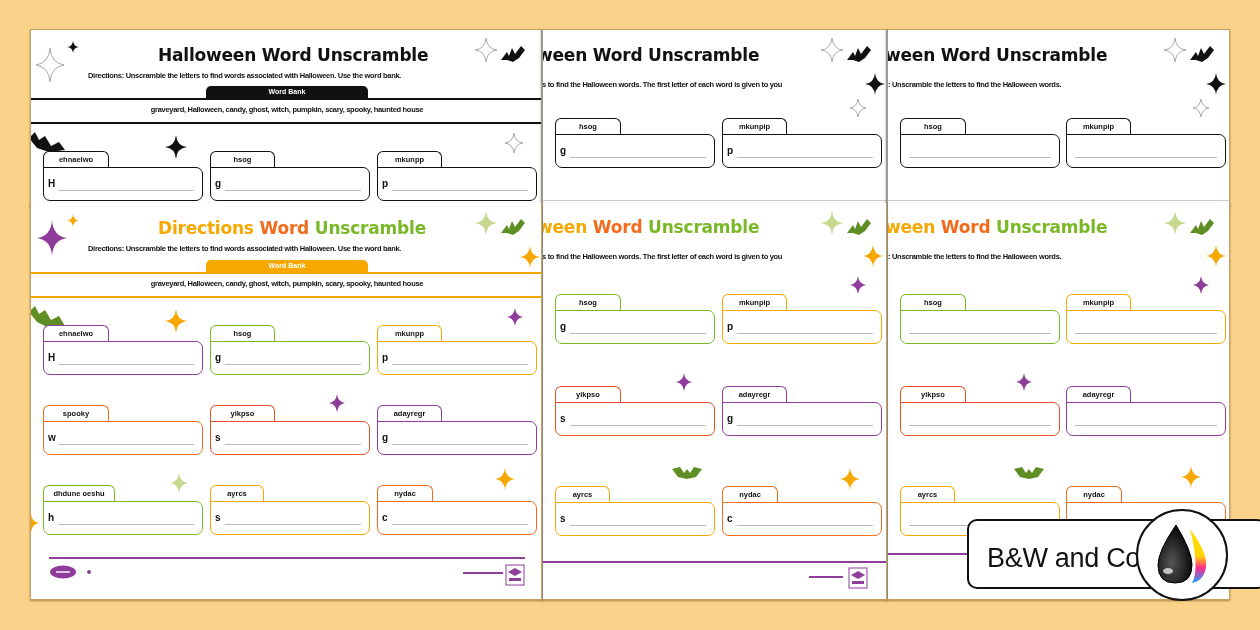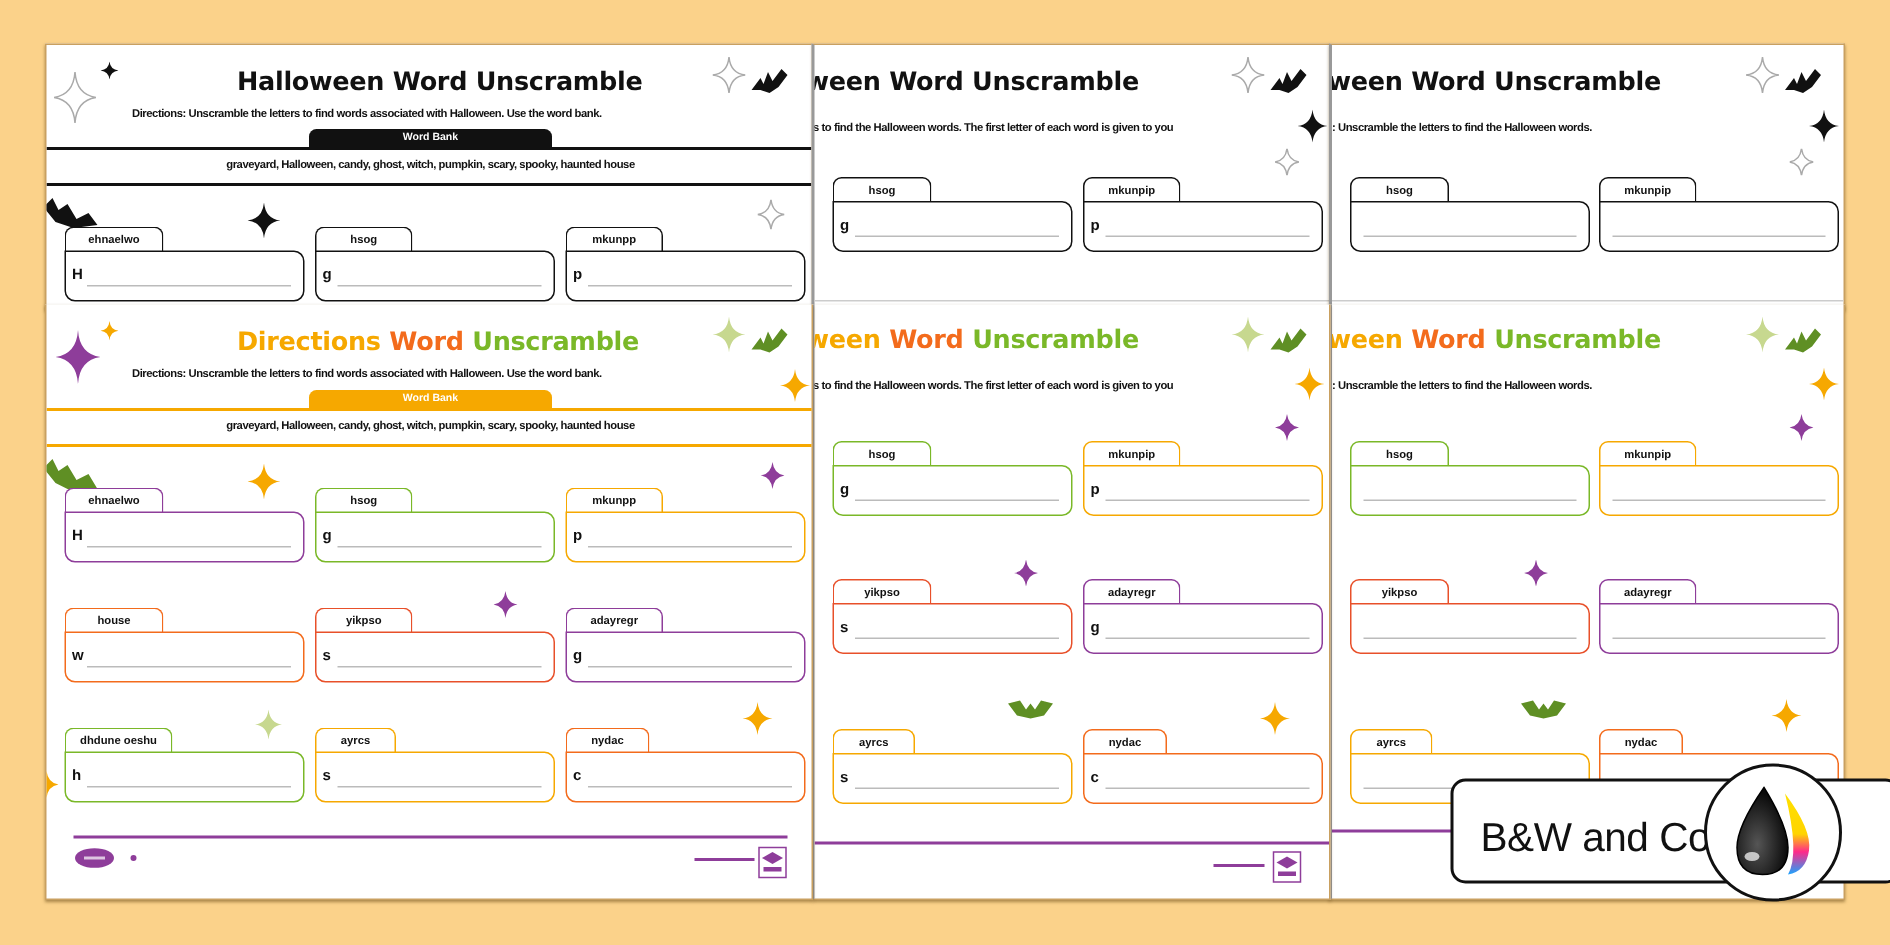--- a/index.html
+++ b/index.html
@@ -340,21 +340,21 @@
         <span class="letter">p</span>
         <span class="line"></span>
       </div>
   </div>
 
   <svg class="star" style="left:298px;top:191px" width="16" height="18" viewBox="0 0 16 18">
       <path d="M8 0 Q9 8 16 9 Q9 10 8 18 Q7 10 0 9 Q7 8 8 0Z" fill="#8e3d9a"></path>
     </svg>
 
   <div class="card" style="left:12px;top:202px;width:162px;height:52px;">
-    <div class="tab" style="border-color:#f36b1c;width:66px">house</div>
+    <div class="tab" style="border-color:#f36b1c;width:66px">spooky</div>
     <div class="box" style="border-color:#f36b1c;width:160px">
         <span class="letter">w</span>
         <span class="line"></span>
       </div>
   </div>
   <div class="card" style="left:179px;top:202px;width:162px;height:52px;">
     <div class="tab" style="border-color:#e8502a;width:65px">yikpso</div>
     <div class="box" style="border-color:#e8502a;width:160px">
         <span class="letter">s</span>
         <span class="line"></span>

